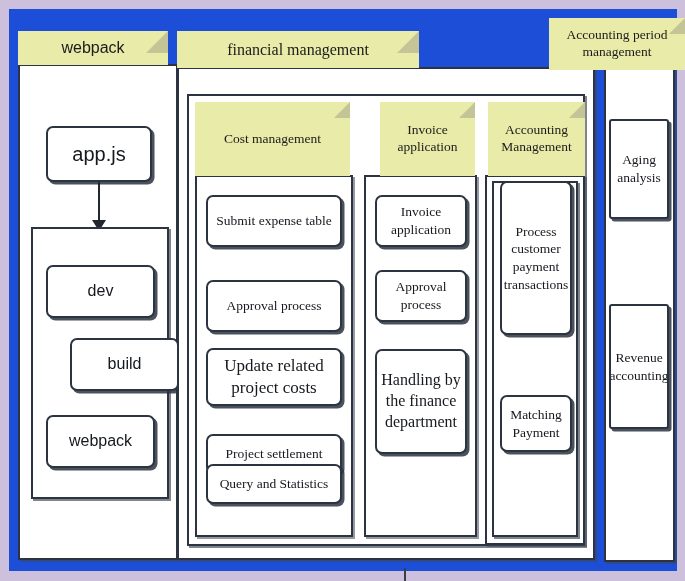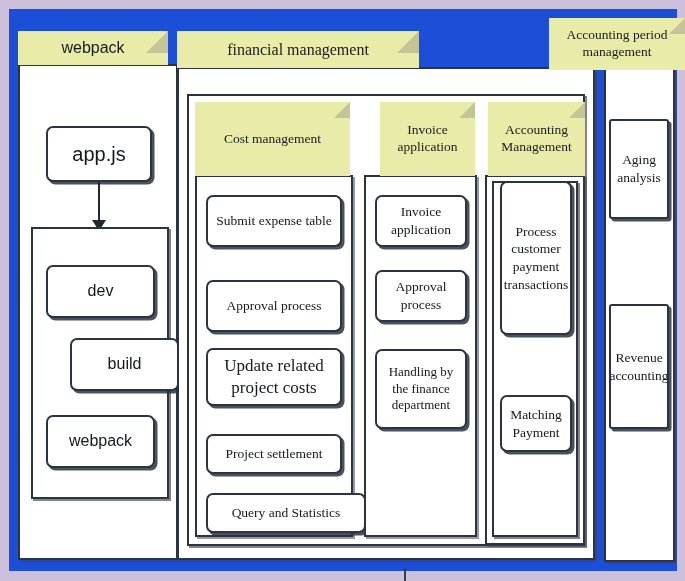--- a/index.html
+++ b/index.html
@@ -182,37 +182,37 @@
     </div>
     <div class="box" style="left:197px; top:271px; width:136px; height:52px; font-size:13.5px;">
       <span>Approval process</span>
     </div>
     <div class="box" style="left:197px; top:339px; width:136px; height:58px; font-size:17px;">
       <span>Update related project costs</span>
     </div>
     <div class="box" style="left:197px; top:425px; width:136px; height:40px; font-size:13.5px;">
       <span>Project settlement</span>
     </div>
-    <div class="box" style="left:197px; top:484px; width:160px; height:40px; font-size:13.5px;">
+    <div class="box" style="left:197px; top:455px; width:136px; height:40px; font-size:13.5px;">
       <span>Query and Statistics</span>
     </div>
 
     <div class="tab" style="left:371px; top:93px; width:95px; height:74px; font-size:13.5px;">
       <span class="tab-label">Invoice application</span>
       <span class="fold sm"></span>
     </div>
     <div class="panel thin" style="left:355px; top:166px; width:113px; height:362px;"></div>
 
     <div class="box" style="left:366px; top:186px; width:92px; height:52px; font-size:13.5px;">
       <span>Invoice application</span>
     </div>
     <div class="box" style="left:366px; top:261px; width:92px; height:52px; font-size:13.5px;">
       <span>Approval process</span>
     </div>
-    <div class="box" style="left:366px; top:340px; width:92px; height:80px; font-size:13px;">
+    <div class="box" style="left:366px; top:340px; width:92px; height:105px; font-size:16px;">
       <span>Handling by the finance department</span>
     </div>
 
     <div class="tab" style="left:479px; top:93px; width:97px; height:74px; font-size:13.5px;">
       <span class="tab-label">Accounting Management</span>
       <span class="fold sm"></span>
     </div>
     <div class="panel thin" style="left:476px; top:166px; width:100px; height:370px;"></div>
     <div class="frame" style="left:483px; top:172px; width:86px; height:356px;"></div>
 

